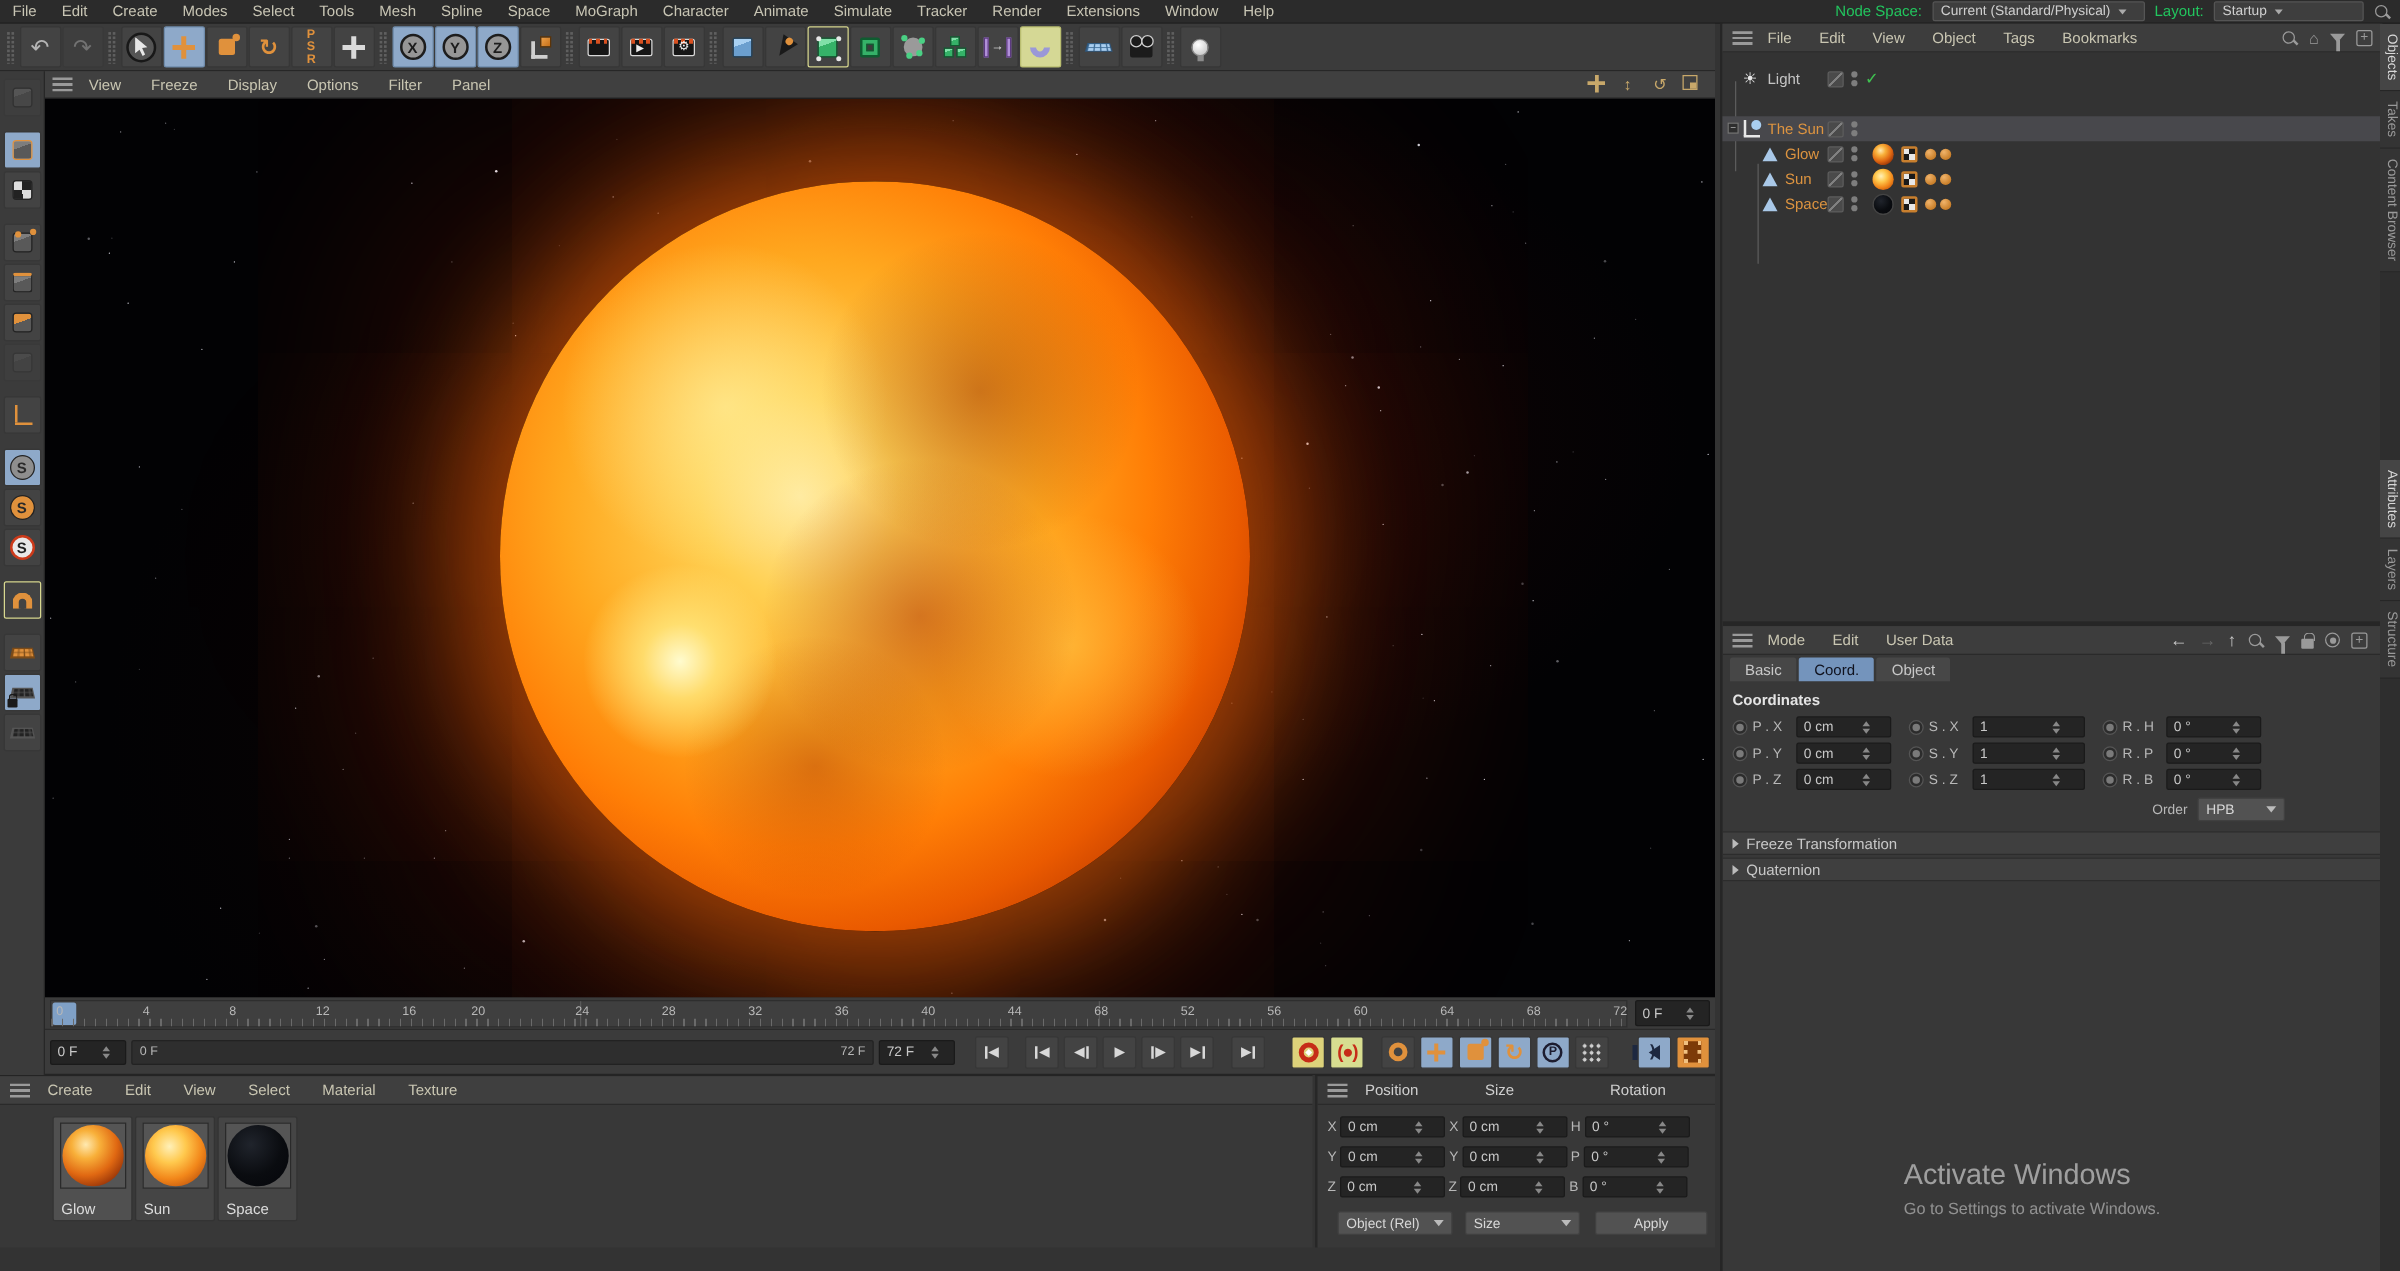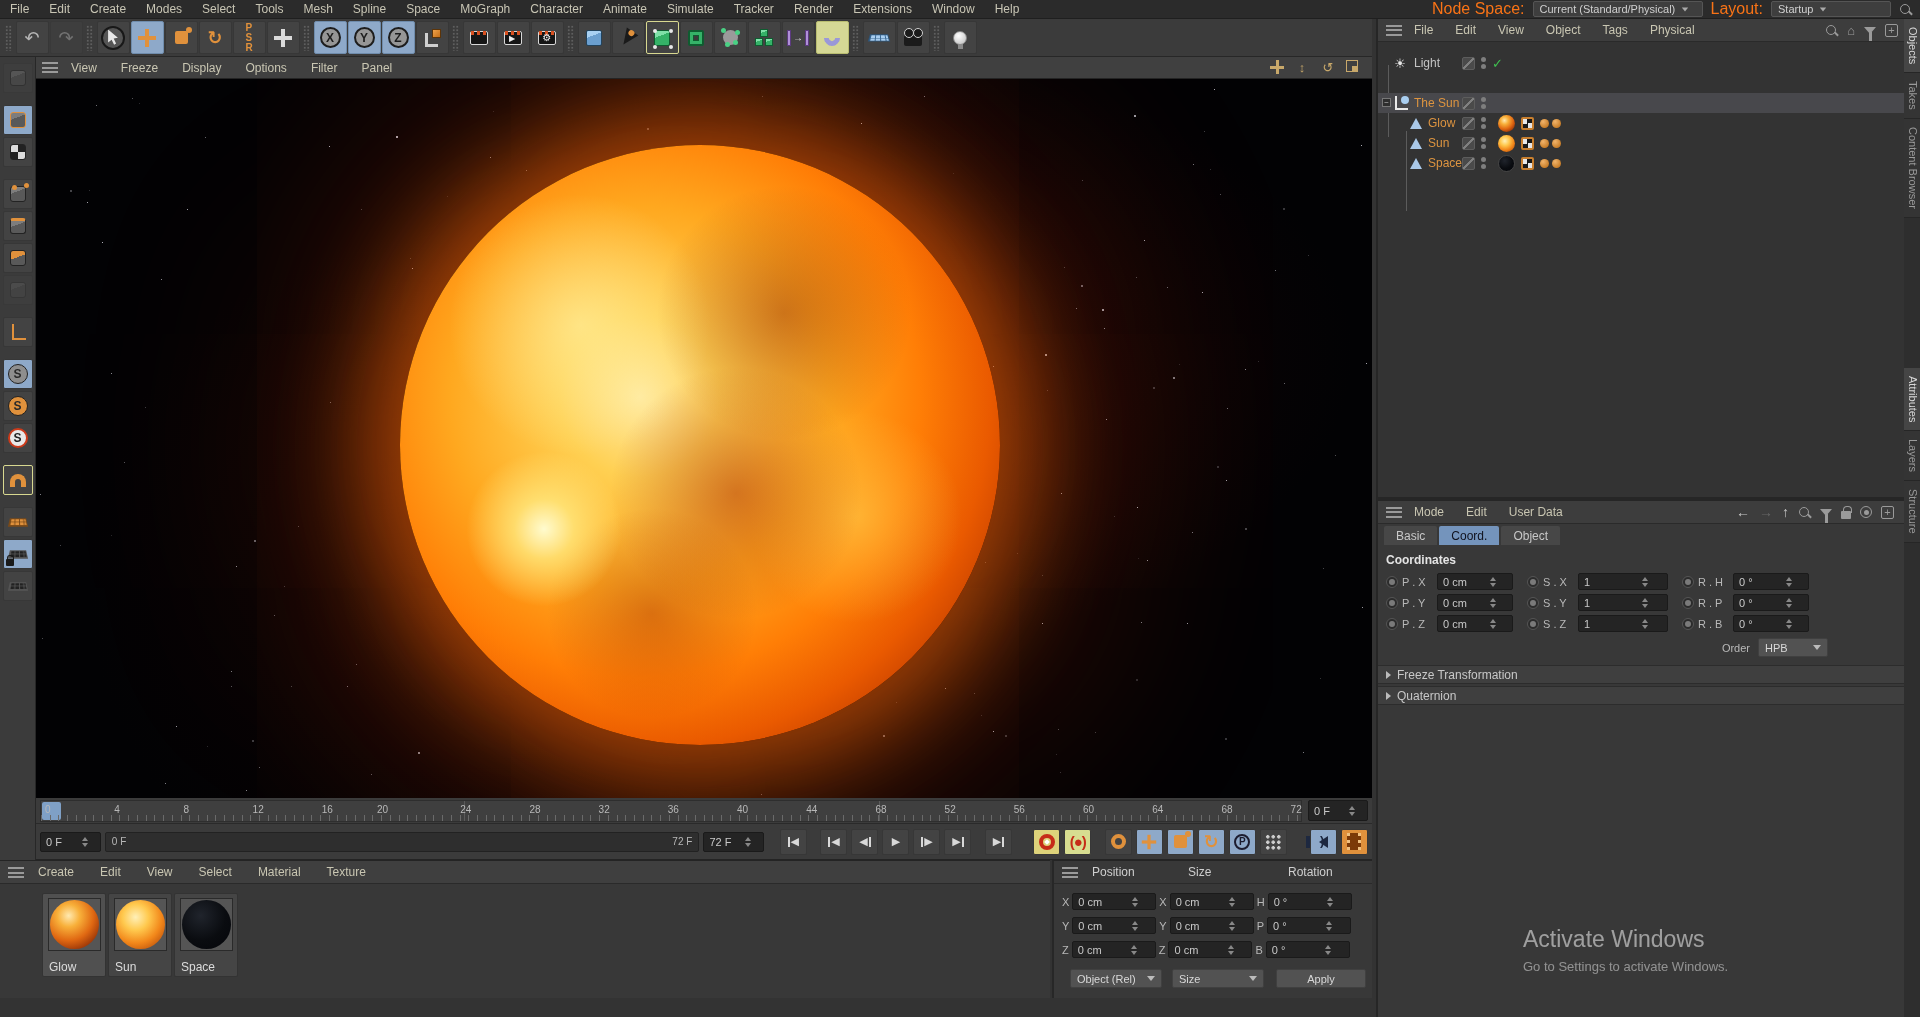--- a/index.html
+++ b/index.html
@@ -34,21 +34,21 @@
   .plusbox { width:13px; height:13px; border:1px solid #9a9a9a; border-radius:2px; color:#9a9a9a; font-size:11px; line-height:11px; text-align:center; }
   .lockico { width:10px; height:8px; background:#9a9a9a; border-radius:1px; position:relative; margin-top:5px; }
   .lockico::before { content:""; position:absolute; left:1.5px; top:-5px; width:7px; height:6px; border:1.5px solid #9a9a9a; border-bottom:none; border-radius:4px 4px 0 0; }
   .targeto { width:12px; height:12px; border:1.5px solid #9a9a9a; border-radius:50%; position:relative; }
   .targeto::after { content:""; position:absolute; inset:2.5px; border-radius:50%; background:#9a9a9a; }
 
   
   #menubar { left:0; top:0; width:1920px; height:19px; background:#2b2b2b; border-bottom:1px solid #1f1f1f; display:flex; align-items:center; font-size:12px; }
   #menubar .menu-item { padding:0 10px; color:#c8c5b4; cursor:default; }
   #menubar .right { margin-left:auto; display:flex; align-items:center; gap:8px; padding-right:8px; }
-  .ddlabel { color:#f97316; font-size:16px;text-align:right; }
+  .ddlabel { color:#22c55e; font-size:12px;text-align:right; }
   .dropdown { background:#3e3e3e; border:1px solid #555; border-radius:2px; color:#cfcfcf; font-size:11px; height:16px; display:flex; align-items:center; gap:6px; padding:0 6px; }
   .dropdown .chev { border-top-color:#aaa; transform:scale(.8); }
 
   
   #toolbar { left:0; top:19px; width:1372px; height:38px; background:#3b3b3b; border-bottom:1px solid #272727; display:flex; align-items:center; padding-left:2px; }
   .tbtn { width:33px; height:33px; background:#434343; border:1px solid #373737; border-radius:2px; display:flex; align-items:center; justify-content:center; margin:0 .5px; flex:none; position:relative; }
   .tbtn.active { background:#8ea9c9; border-color:#6f8cac; }
   .tbtn.activey { background:#d5d895; border-color:#b9bd70; }
   .tbtn.framed { outline:1px solid #d8d890; outline-offset:-1px; }
   .tbtn.dim { opacity:.45; }
@@ -879,21 +879,21 @@
   <div id="right-panel" class="abs">
 
     <div id="om">
       <div id="om-menu">
         <span class="hamburger"></span>
         <span class="menu-item">File</span>
         <span class="menu-item">Edit</span>
         <span class="menu-item">View</span>
         <span class="menu-item">Object</span>
         <span class="menu-item">Tags</span>
-        <span class="menu-item">Physical</span>
+        <span class="menu-item">Bookmarks</span>
         <span class="mright">
           <span class="mag"></span>
           <span style="color:#9a9a9a;font-size:13px">⌂</span>
           <span class="funnel"></span>
           <span class="plusbox">+</span>
         </span>
       </div>
 
       <div class="treeline" style="left:10px;top:46px;width:1px;height:72px"></div>
       <div class="treeline" style="left:28px;top:112px;width:1px;height:80px"></div>

